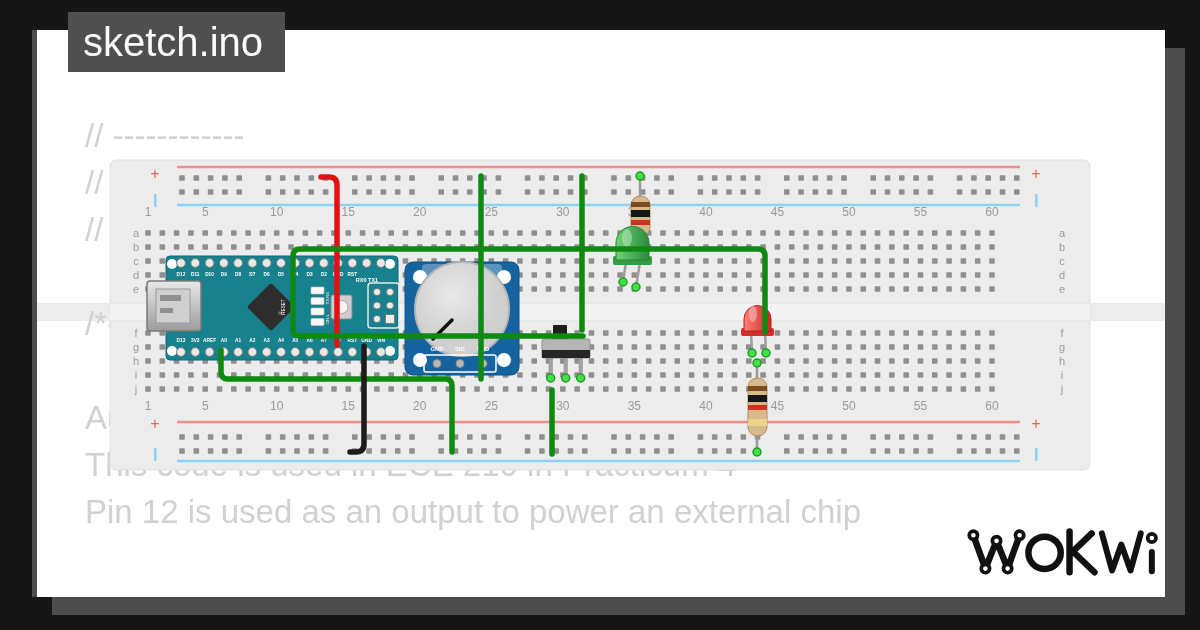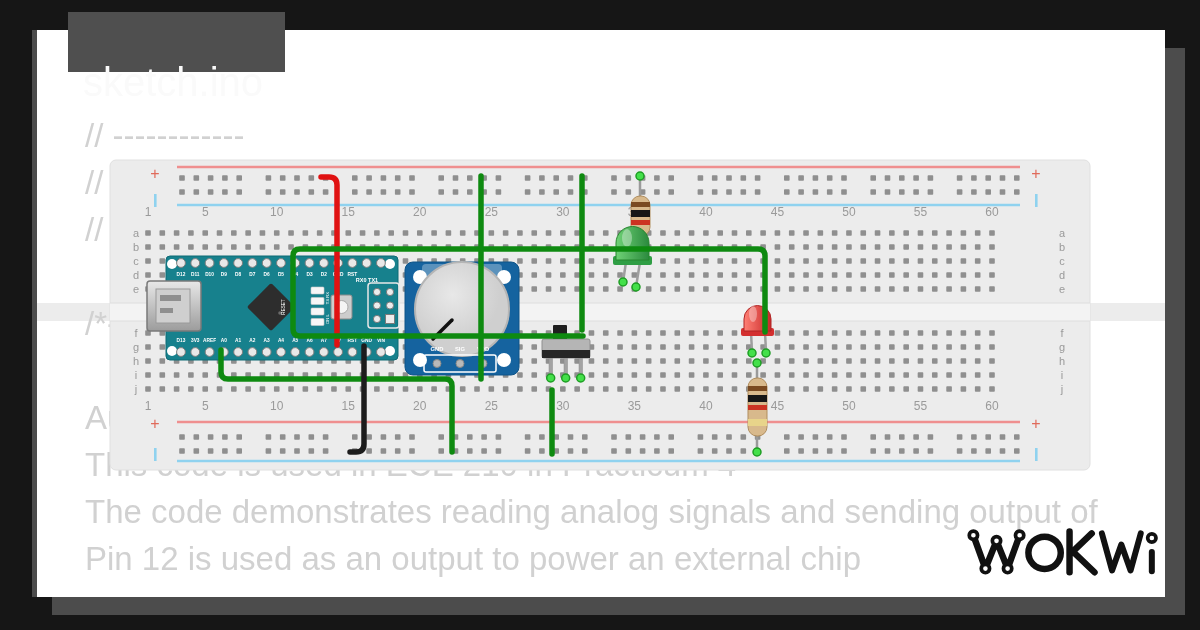--- a/index.html
+++ b/index.html
@@ -2,21 +2,21 @@
 <html><head>
 <meta charset="utf-8">
 <style>
   html,body{margin:0;padding:0;background:#161616;}
   *{box-sizing:border-box;}
   #stage{position:relative;width:1200px;height:630px;background:#161616;overflow:hidden;
          font-family:"Liberation Sans",sans-serif;}
   #page{position:absolute;left:32px;top:30px;width:1133px;height:567px;background:#ffffff;
         border-left:5px solid #4c4c4c;box-shadow:20px 18px 0 #4c4c4c;overflow:hidden;}
   #title-box{position:absolute;left:68px;top:12px;width:217px;height:60px;background:#4f4f4f;z-index:10;}
-  #title-box span{display:block;padding-left:15px;line-height:60px;font-size:40px;color:#fafafa;margin-top:40px;}
+  #title-box span{display:block;padding-left:15px;line-height:60px;font-size:40px;color:#fafafa;}
   .channel-band{position:absolute;left:0;top:273px;width:1133px;height:18px;background:#ececec;}
   #code-layer{position:absolute;left:48px;top:82px;z-index:1;}
   .code-line{height:47px;font-size:33px;line-height:47px;color:#d1d1d1;white-space:pre;}
   #board-svg{position:absolute;left:73px;top:130px;width:980px;height:310px;z-index:2;overflow:visible;}
   #logo-svg{position:absolute;left:929px;top:490px;width:196px;height:62px;z-index:3;}
 </style>
 </head>
 <body>
 
 <div id="stage">
@@ -27,21 +27,20 @@
     <div class="channel-band"></div>
     <div id="code-layer">
         <div class="code-line">// ------------</div>
         <div class="code-line">// E</div>
         <div class="code-line">// -</div>
         <div class="code-line"></div>
         <div class="code-line">/*--</div>
         <div class="code-line"></div>
         <div class="code-line">Au</div>
         <div class="code-line">This code is used in ECE 210 in Practicum 4</div>
-        <div class="code-line">The code demonstrates reading analog signals and sending output of</div>
         <div class="code-line">Pin 12 is used as an output to power an external chip</div>
       </div>
     <svg id="board-svg" viewBox="110 160 980 310" xmlns="http://www.w3.org/2000/svg">
         <defs>
           <linearGradient id="gLed" x1="0" y1="0" x2="1" y2="0">
             <stop offset="0%" stop-color="#6fd276"></stop>
             <stop offset="100%" stop-color="#2b8a3e"></stop>
           </linearGradient>
           <linearGradient id="rLed" x1="0" y1="0" x2="1" y2="0">
             <stop offset="0%" stop-color="#ff8075"></stop>

